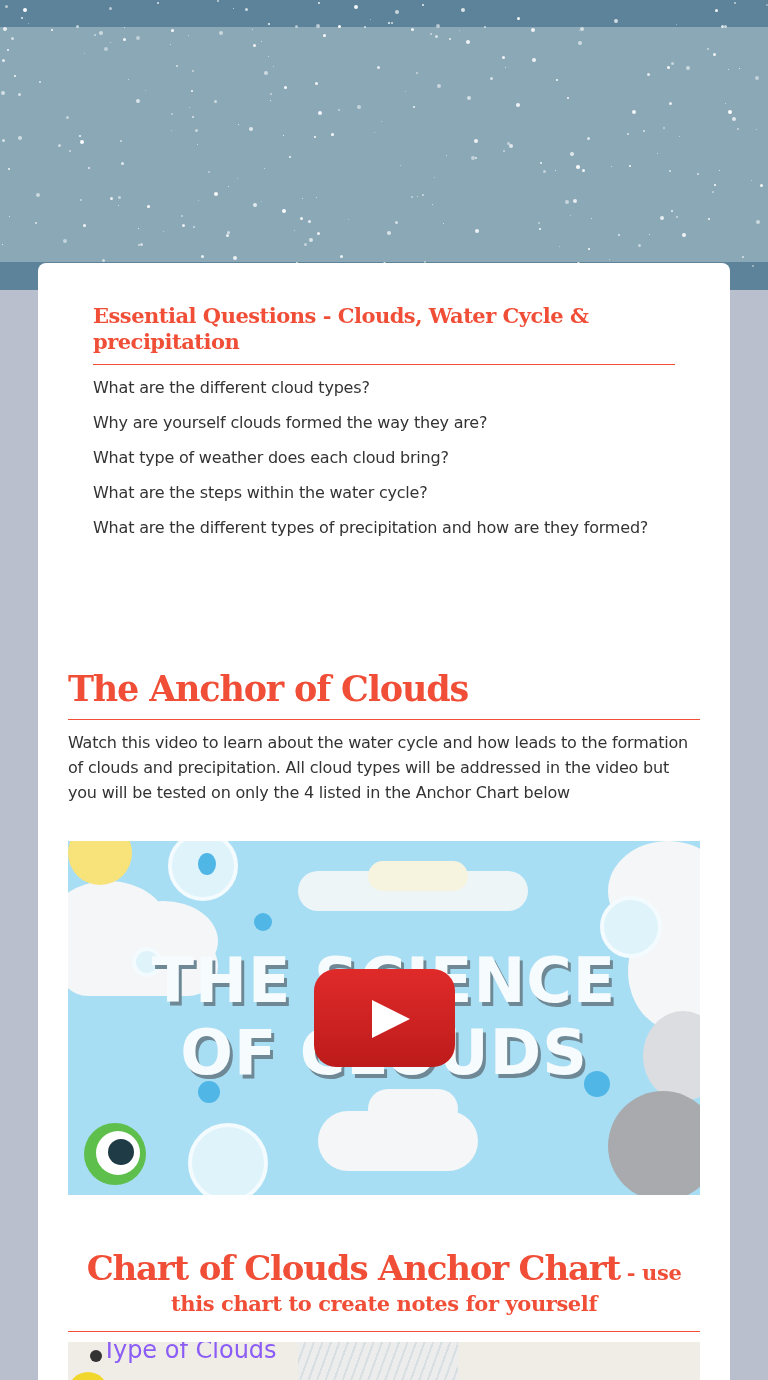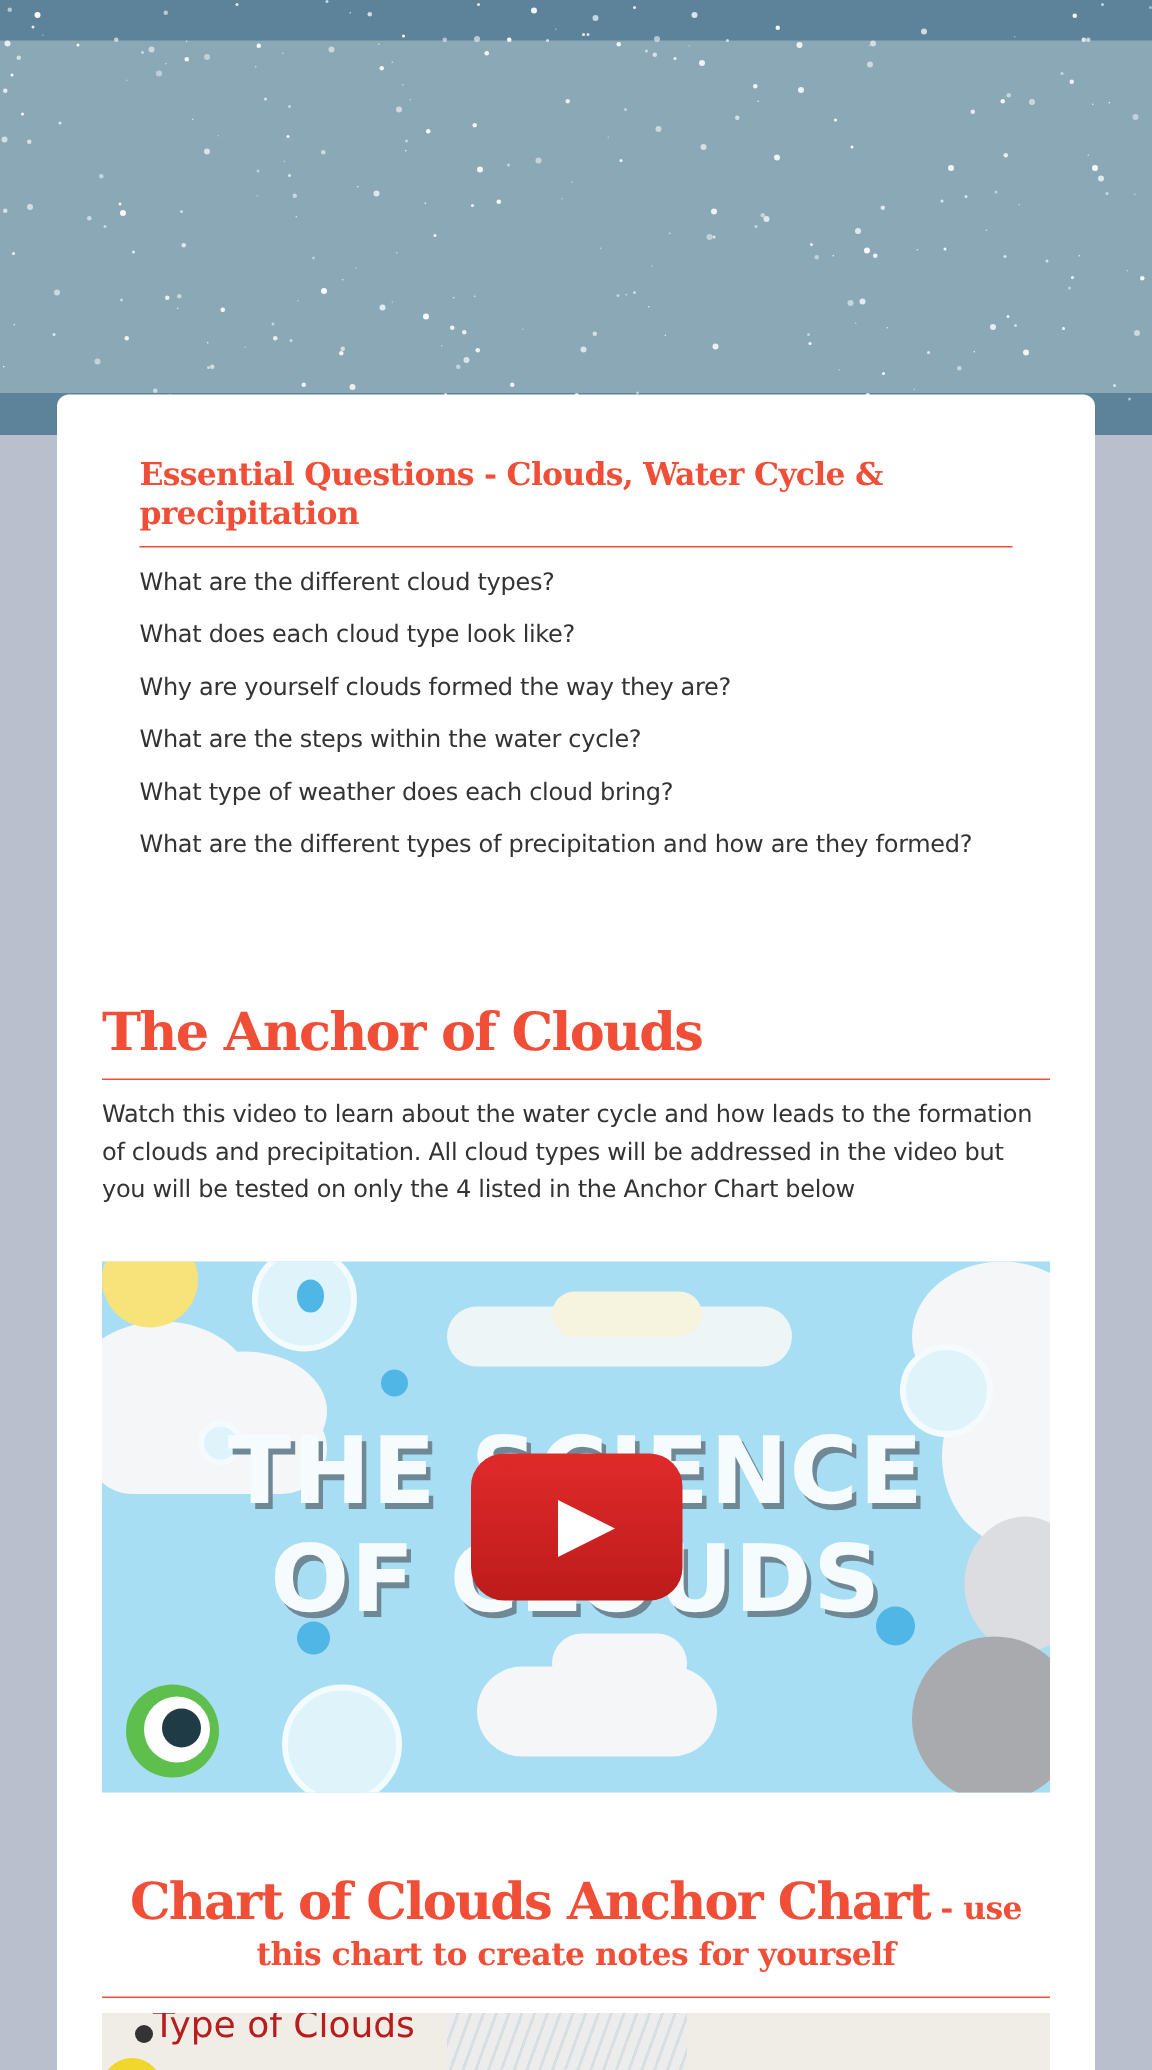--- a/index.html
+++ b/index.html
@@ -36,21 +36,21 @@
     background: linear-gradient(#e02a2a, #bd1b1b); }
   .play-tri { position: absolute; left: 58px; top: 31px; width: 0; height: 0; border-left: 38px solid #fff;
     border-top: 19px solid transparent; border-bottom: 19px solid transparent; }
 
   .anc-title { position: absolute; left: 30px; top: 990px; width: 632px; text-align: center; font-family: "DejaVu Serif", serif;
     color: #f04e37; line-height: 30px; }
   .anc-title .big { font-size: 34px; font-weight: bold; letter-spacing: -1.2px; }
   .anc-title .small { font-size: 21px; letter-spacing: -0.4px; }
   .anc-rule { position: absolute; left: 30px; top: 1068px; width: 632px; height: 1px; background: #f04e37; }
   .chart-img { position: absolute; left: 30px; top: 1079px; width: 632px; height: 60px; background: #efede6; overflow: hidden; }
-  .chart-img .scrawl { position: absolute; font-family: "DejaVu Sans", sans-serif; color: #b91c1c; }
+  .chart-img .scrawl { position: absolute; font-family: "DejaVu Sans", sans-serif; color: #8b5cf6; }
 </style>
 </head>
 <body>
 
 <div class="hero">
   <div class="hero-band"></div>
   <div id="snowfield">
       <div class="snow" style="left: 430px; top: 33px; width: 2px; height: 2px; opacity: 0.58;"></div>
       <div class="snow" style="left: 388px; top: 22px; width: 2px; height: 2px; opacity: 0.93;"></div>
       <div class="snow" style="left: 315px; top: 82px; width: 3px; height: 3px; opacity: 0.88;"></div>
@@ -312,24 +312,23 @@
       <div class="snow" style="left: 79px; top: 135px; width: 2px; height: 2px; opacity: 0.88;"></div>
       <div class="snow" style="left: 474px; top: 139px; width: 4px; height: 4px; opacity: 0.85;"></div>
     </div>
 </div>
 
 <div class="card">
   <h2 class="eq-title">Essential Questions - Clouds, Water Cycle &amp; precipitation</h2>
   <div class="eq-rule"></div>
   <ul class="eq-list">
     <li>What are the different cloud types?</li>
-    <li>What does each cloud type look like?</li>
     <li>Why are yourself clouds formed the way they are?</li>
+    <li>What type of weather does each cloud bring?</li>
     <li>What are the steps within the water cycle?</li>
-    <li>What type of weather does each cloud bring?</li>
     <li>What are the different types of precipitation and how are they formed?</li>
   </ul>
 
   <h2 class="sec-title">The Anchor of Clouds</h2>
   <div class="sec-rule"></div>
   <p class="sec-text">Watch this video to learn about the water cycle and how leads to the formation of clouds and precipitation.  All cloud types will be addressed in the video but you will be tested on only the 4 listed in the Anchor Chart below</p>
 
   <div class="video">
 
     <div class="cloud" style="left:-20px;top:40px;width:120px;height:90px;"></div>

